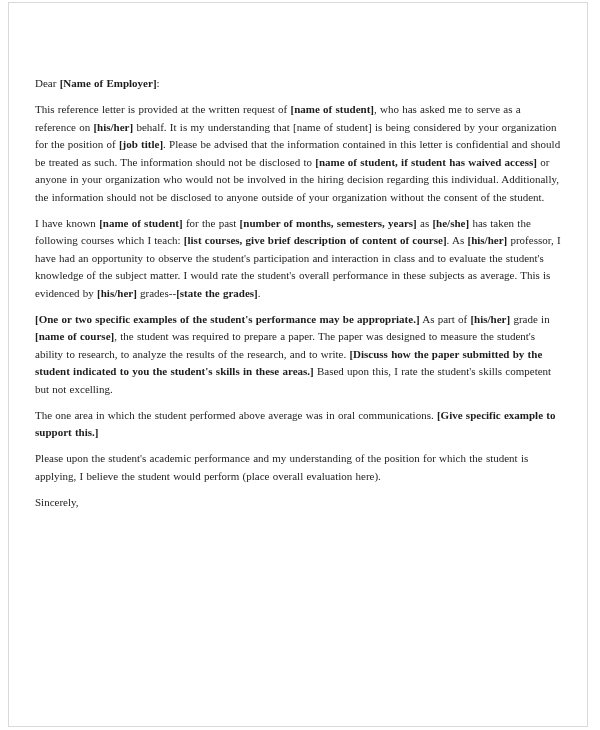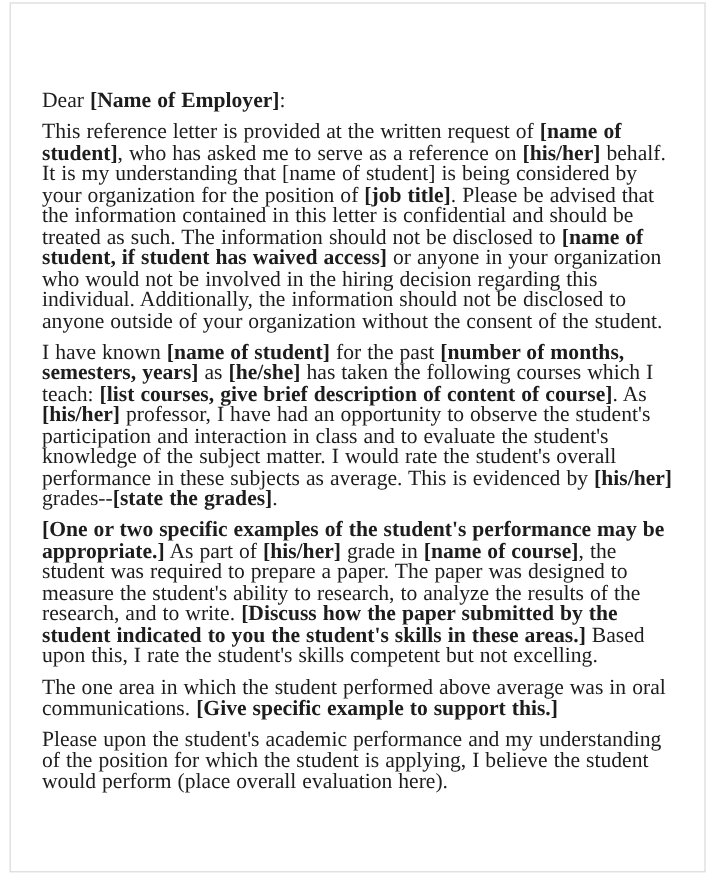--- a/index.html
+++ b/index.html
@@ -20,21 +20,21 @@
     right: 12px;
     bottom: 3px;
     box-sizing: border-box;
     border: 1px solid #d9d9d9;
     background: #ffffff;
     padding: 72px 23px 0 26px;
     overflow: hidden;
   }
   .para {
     margin: 0 0 8.6px 0;
-    font-size: 18px;
+    font-size: 11px;
     line-height: 17.5px;
     color: #1d1d1d;
     text-align: left;
     word-spacing: 0.5px;
   }
   .para .b {
     font-weight: bold;
   }
   .gap-large {
     margin-top: 45px;
@@ -44,14 +44,15 @@
 <body>
 
 <div class="page">
   <div>
       <p class="para"><span>Dear </span><span class="b">[Name of Employer]</span><span>:</span></p>
       <p class="para"><span>This reference letter is provided at the written request of </span><span class="b">[name of student]</span><span>, who has asked me to serve as a reference on </span><span class="b">[his/her]</span><span> behalf. It is my understanding that [name of student] is being considered by your organization for the position of </span><span class="b">[job title]</span><span>. Please be advised that the information contained in this letter is confidential and should be treated as such. The information should not be disclosed to </span><span class="b">[name of student, if student has waived access]</span><span> or anyone in your organization who would not be involved in the hiring decision regarding this individual. Additionally, the information should not be disclosed to anyone outside of your organization without the consent of the student.</span></p>
       <p class="para"><span>I have known </span><span class="b">[name of student]</span><span> for the past </span><span class="b">[number of months, semesters, years]</span><span> as </span><span class="b">[he/she]</span><span> has taken the following courses which I teach: </span><span class="b">[list courses, give brief description of content of course]</span><span>. As </span><span class="b">[his/her]</span><span> professor, I have had an opportunity to observe the student's participation and interaction in class and to evaluate the student's knowledge of the subject matter. I would rate the student's overall performance in these subjects as average. This is evidenced by </span><span class="b">[his/her]</span><span> grades--</span><span class="b">[state the grades]</span><span>.</span></p>
       <p class="para"><span class="b">[One or two specific examples of the student's performance may be appropriate.]</span><span> As part of </span><span class="b">[his/her]</span><span> grade in </span><span class="b">[name of course]</span><span>, the student was required to prepare a paper. The paper was designed to measure the student's ability to research, to analyze the results of the research, and to write. </span><span class="b">[Discuss how the paper submitted by the student indicated to you the student's skills in these areas.]</span><span> Based upon this, I rate the student's skills competent but not excelling.</span></p>
       <p class="para"><span>The one area in which the student performed above average was in oral communications. </span><span class="b">[Give specific example to support this.]</span></p>
       <p class="para"><span>Please upon the student's academic performance and my understanding of the position for which the student is applying, I believe the student would perform (place overall evaluation here).</span></p>
+      <p class="para"><span>Sincerely,</span></p>
     </div>
 </div>
 
 </body></html>

